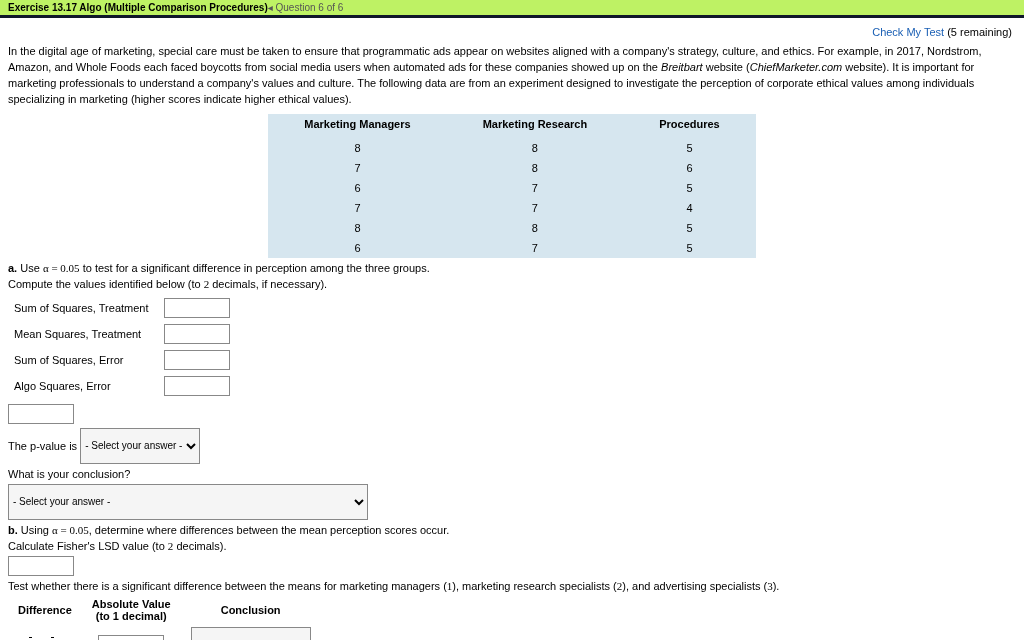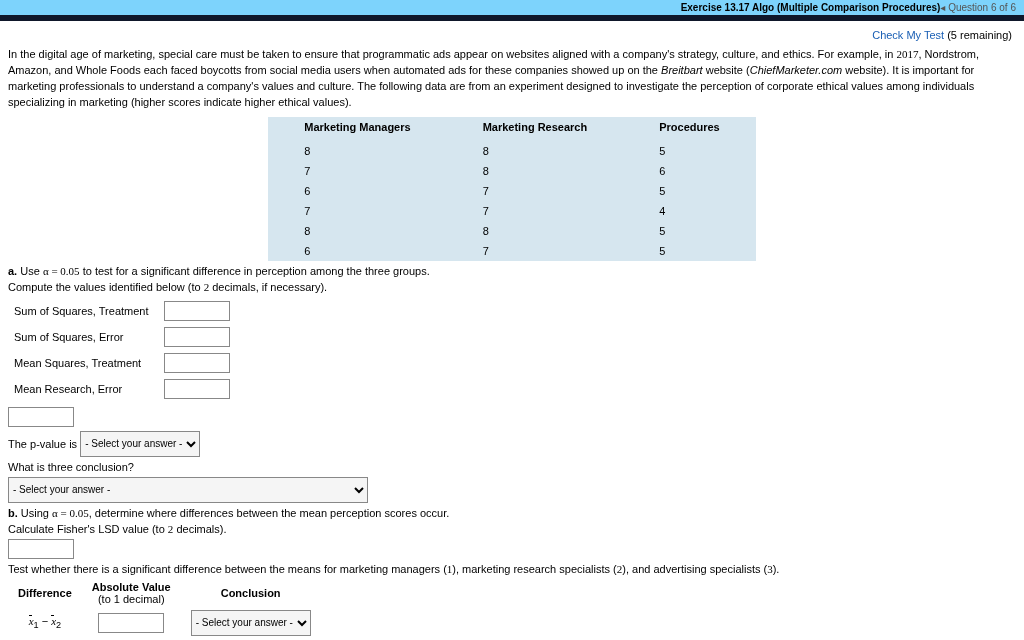--- a/index.html
+++ b/index.html
@@ -4,68 +4,68 @@
 <style>
   body {
     font-family: Arial, Helvetica, sans-serif;
     font-size: 11px;
     color: #000;
     margin: 0;
     padding: 0;
     background: #fff;
   }
   .topbar {
-    background: #7dd3fc;
-    border-bottom: 6px solid #0f172a;
+    background: #bef264;
+    border-bottom: 3px solid #0f172a;
     padding: 2px 8px;
     display: flex;
-    justify-content: flex-end;
+    justify-content: flex-start;
     font-size: 10px;
   }
   .topbar .left { font-weight: bold; }
   .topbar .right { color: #555; }
   .checkrow {
     text-align: right;
     padding: 8px 12px 6px 0;
     font-size: 11px;
   }
   .checkrow a { color: #1a5fb4; text-decoration: none; }
   .content { padding: 0 8px 8px 8px; }
   .intro { line-height: 1.45; margin-bottom: 6px; }
   .intro .em { font-style: italic; }
-  .intro .num { font-family: Liberation Serif, serif; margin-top: 30px; }
+  .intro .num { font-family: Liberation Sans, sans-serif; margin-top: 30px; }
   .datatable {
     margin: 6px auto 4px auto;
     background: #d6e6ef;
     border-collapse: collapse;
   }
   .datatable th, .datatable td {
     padding: 4px 36px;
-    text-align: left;
+    text-align: center;
     font-size: 11px;
   }
   .datatable th {
     font-weight: bold;
     background: #d6e6ef;
   }
   .datatable tbody tr:first-child td { padding-top: 8px; }
   .q { margin: 4px 0; }
   .q .num { font-family: "Times New Roman", serif; margin-top: 41px; }
   .formblock { margin: 8px 0 8px 6px; }
   .formrow { display: flex; align-items: center; margin: 6px 0; }
   .formrow label { width: 150px; }
   .tin {
     width: 60px;
     height: 16px;
     border: 1px solid #888;
     font-size: 11px;
   }
   select {
     font-size: 10px;
-    height: 26px;
+    height: 36px;
     border: 1px solid #888;
     background: #f5f5f5;
   }
   .diff-table { border-collapse: collapse; margin-top: 4px; }
   .diff-table th { font-size: 11px; font-weight: bold; padding: 2px 10px; text-align: center; }
   .diff-table td { padding: 3px 10px; text-align: center; }
   .xbar { font-family: "Times New Roman", serif; font-style: italic; position: relative; }
   .xbar::before {
     content: ""; position: absolute; top: 0; left: 0; right: 2px; height: 1px; background: #000;
   }
@@ -141,45 +141,45 @@
   <div class="q">
     <span>Compute the values identified below (to </span><span class="num">2</span><span> decimals, if necessary).</span>
   </div>
 
   <div class="formblock" id="anova-rows">
       <div class="formrow">
         <label>Sum of Squares, Treatment</label>
         <input type="text" class="tin" style="">
       </div>
       <div class="formrow">
+        <label>Mean Squares, Treatment</label>
+        <input type="text" class="tin" style="">
+      </div>
+      <div class="formrow">
         <label>Sum of Squares, Error</label>
         <input type="text" class="tin" style="">
       </div>
       <div class="formrow">
-        <label>Mean Squares, Treatment</label>
-        <input type="text" class="tin" style="">
-      </div>
-      <div class="formrow">
-        <label>Mean Research, Error</label>
+        <label>Algo Squares, Error</label>
         <input type="text" class="tin" style="">
       </div>
     </div>
 
   <div class="q">
     <input class="tin" type="text" style="">
   </div>
 
   <div class="q">
     <span>The </span><span class="em">p</span><span>-value is</span>
     <select>
       <option>- Select your answer -</option>
     </select>
   </div>
 
-  <div class="q">What is three conclusion?</div>
+  <div class="q">What is your conclusion?</div>
   <div class="q">
     <select style="width:360px">
       <option>- Select your answer -</option>
     </select>
   </div>
 
   <div class="q">
     <span class="bold">b.</span>
     <span>Using </span><span class="num">α = 0.05</span><span>, determine where differences between the mean perception scores occur.</span>
   </div>
@@ -194,21 +194,21 @@
   <div class="q">
     <span>Test whether there is a significant difference between the means for marketing managers (</span><span class="num">1</span><span>), marketing research specialists (</span><span class="num">2</span><span>), and advertising specialists (</span><span class="num">3</span><span>).</span>
   </div>
 
   <table class="diff-table">
     <thead>
       <tr>
         <th>Difference</th>
         <th>
           <div>Absolute Value</div>
-          <div style="font-weight:normal">(to 1 decimal)</div>
+          <div style="font-weight:bold">(to 1 decimal)</div>
         </th>
         <th>Conclusion</th>
       </tr>
     </thead>
     <tbody id="diff-tbody">
         <tr>
           <td><span class="xbar">x</span><sub>1</sub> − <span class="xbar">x</span><sub>2</sub></td>
           <td><input type="text" class="tin" style=""></td>
           <td><select><option>- Select your answer -</option></select></td>
         </tr>

